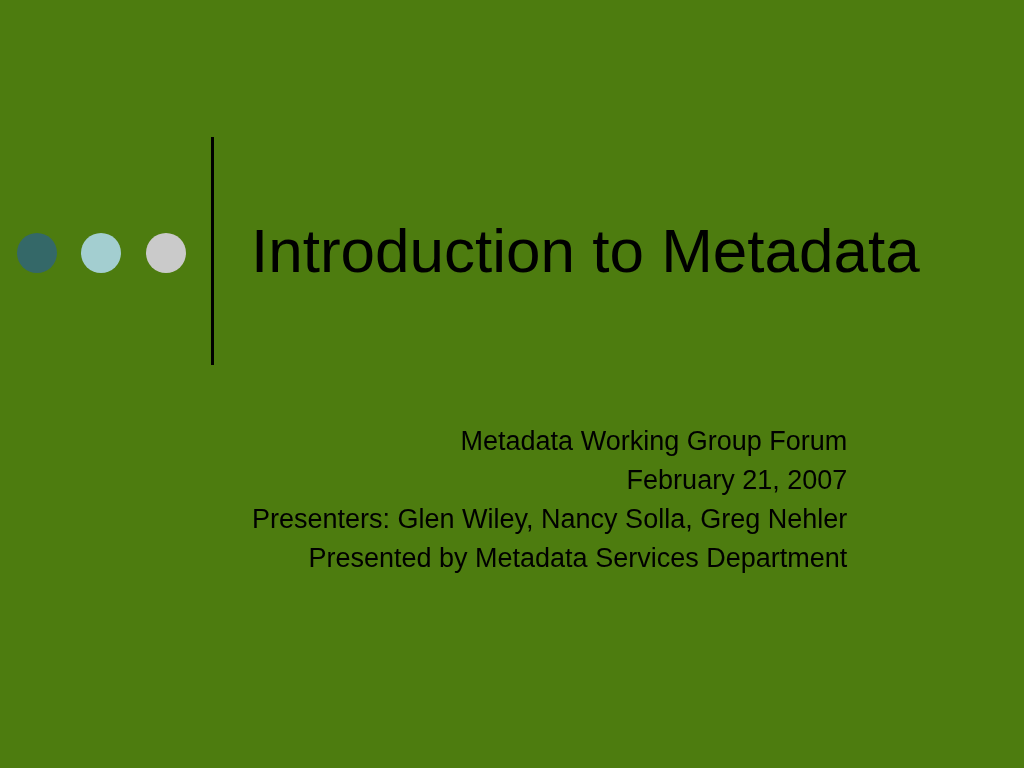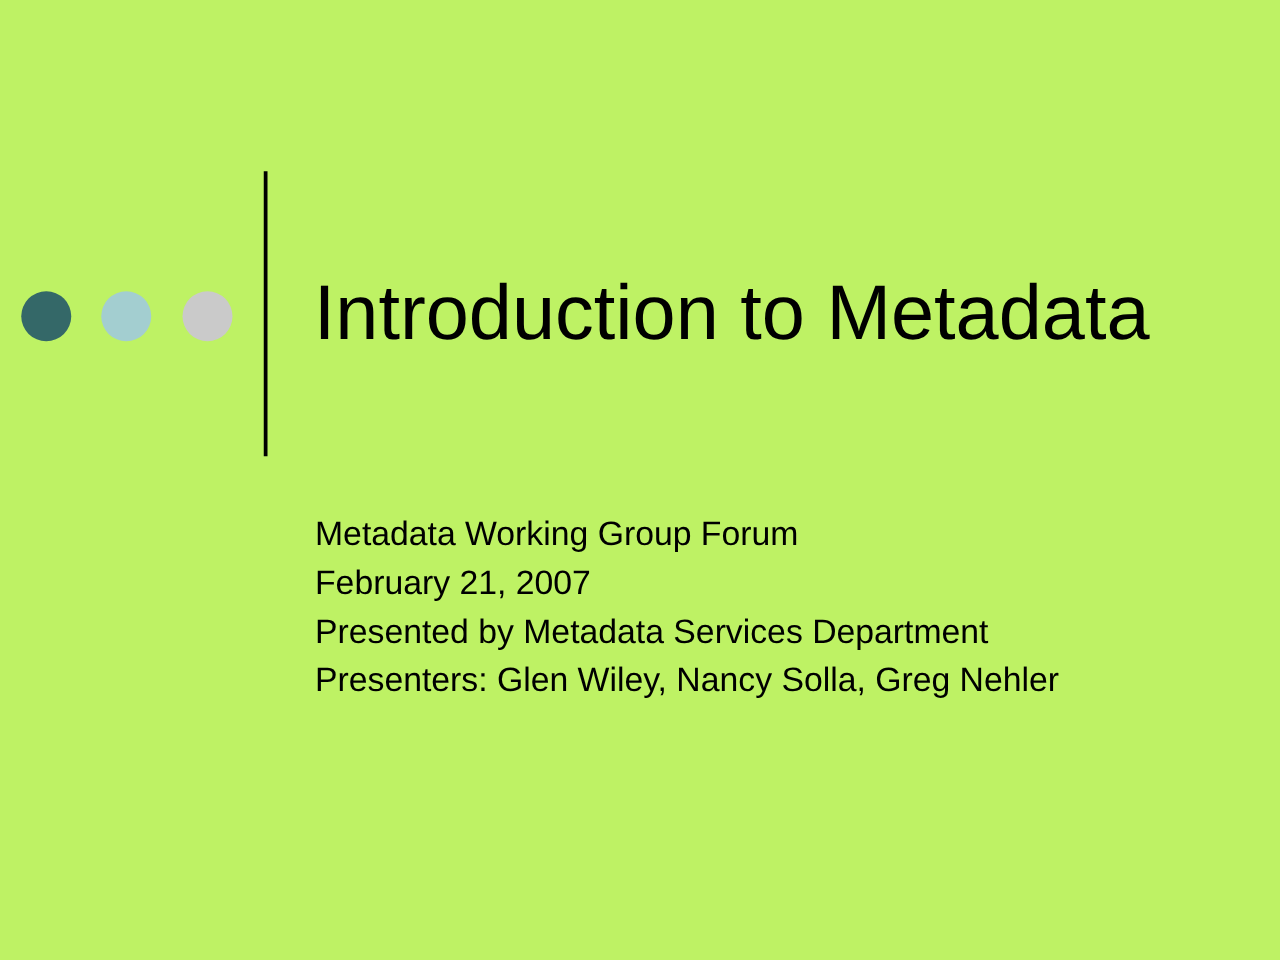--- a/index.html
+++ b/index.html
@@ -38,44 +38,44 @@
     left: 251px;
     top: 214px;
     font-size: 62px;
     line-height: 74px;
     font-weight: 400;
     white-space: nowrap;
   }
   .subtitle {
     position: absolute;
     left: 252px;
-    top: 408px;
+    top: 422px;
     font-size: 27px;
     line-height: 39px;
     font-weight: 400;
   }
   .subtitle .line {
     white-space: nowrap;
   }
 </style>
 </head>
 <body>
 
-<div class="slide" style="background-color: #bef264; color: rgb(0, 0, 0);">
+<div class="slide" style="background-color: #4d7c0f; color: rgb(0, 0, 0); text-align: right;">
 
   <span class="dot dot-1" style="background-color: rgb(52, 104, 104);"></span>
 
   <span class="dot dot-2" style="background-color: rgb(163, 206, 208);"></span>
 
   <span class="dot dot-3" style="background-color: rgb(202, 202, 202);"></span>
 
   <div class="divider" style="background-color: rgb(0, 0, 0);"></div>
 
   <h1 class="title" style="margin:0;">Introduction to Metadata</h1>
 
   <div class="subtitle">
     <div class="line">Metadata Working Group Forum</div>
     <div class="line">February 21, 2007</div>
+    <div class="line">Presenters: Glen Wiley, Nancy Solla, Greg Nehler</div>
     <div class="line">Presented by Metadata Services Department</div>
-    <div class="line">Presenters: Glen Wiley, Nancy Solla, Greg Nehler</div>
   </div>
 
 </div>
 
 </body></html>

